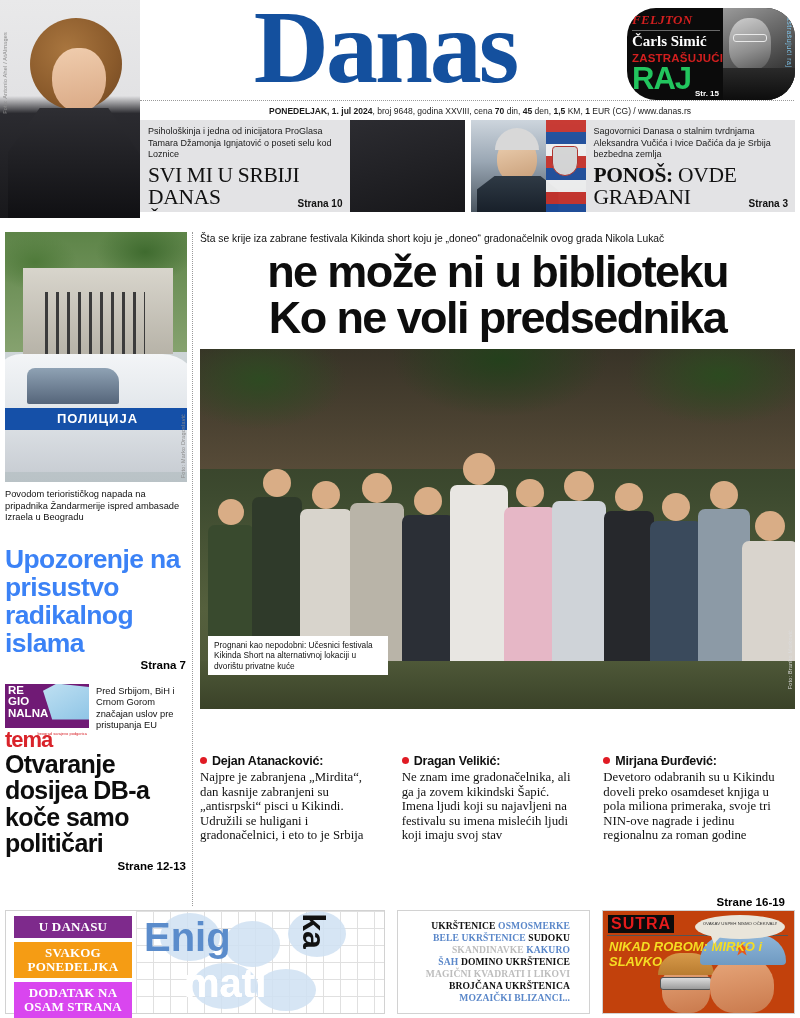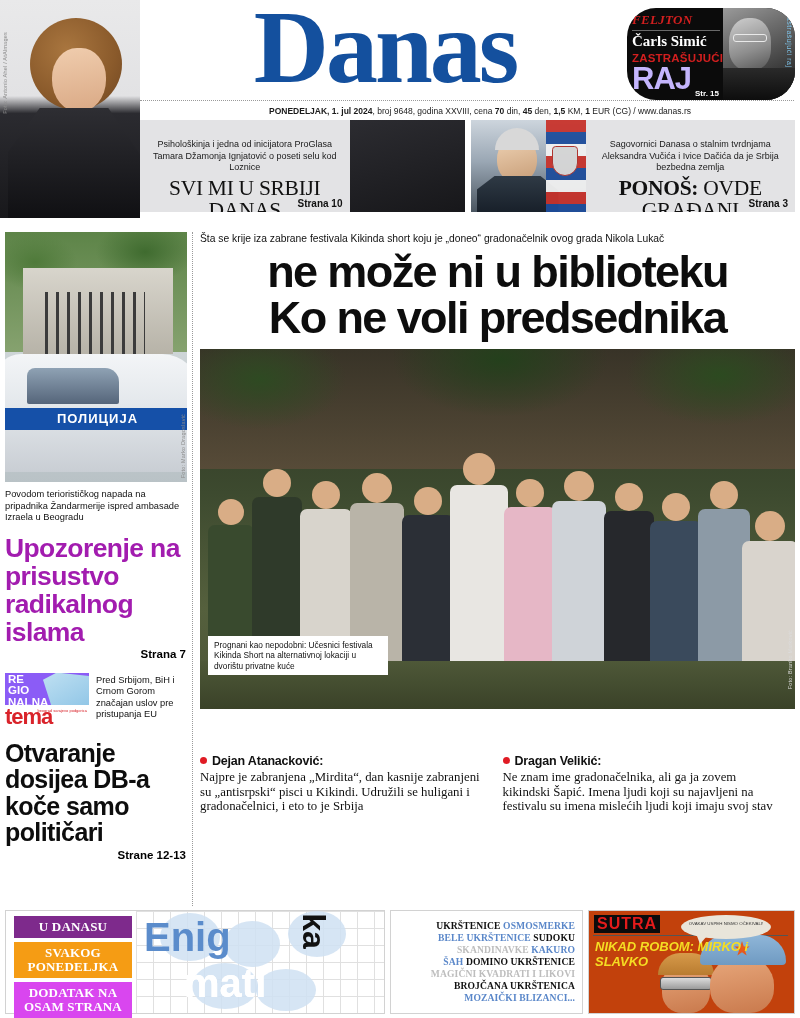--- a/index.html
+++ b/index.html
@@ -50,21 +50,21 @@
   .feljton {
     position: absolute; right: 5px; top: 8px; width: 168px; height: 92px;
     background: #0b0b0b; display: flex; overflow: hidden; border-radius: 29px;
   }
   .felj-left { width: 96px; padding: 4px 3px 3px 5px; position: relative; }
   .felj-title { color:#d21f1f; font-family:"Liberation Serif", serif; font-style: italic;
     font-weight: bold; font-size: 13px; letter-spacing: .3px; }
   .felj-rule { height:1px; background:#6a6a6a; margin:2px 0 2px; }
   .felj-name { color:#fff; font-family:"Liberation Serif", serif; font-size:15px; font-weight:bold; }
   .felj-sub { color:#d21f1f; font-size:11.5px; font-weight:bold; letter-spacing:.2px; margin-top:2px; }
-  .felj-big { color:#c4b5fd; font-size:31px; font-weight:bold; line-height:30px; letter-spacing:-1px; }
+  .felj-big { color:#22c55e; font-size:31px; font-weight:bold; line-height:30px; letter-spacing:-1px; }
   .felj-pg { position:absolute; right:4px; bottom:2px; color:#fff; font-size:8px; font-weight:bold; }
   .felj-right { width:72px; position:relative;
     background: linear-gradient(155deg,#9a9a9a 0%, #6f6f6f 30%, #3a3a3a 70%, #1a1a1a 100%); }
   .felj-right .fr-head {
     position:absolute; left:6px; top:10px; width:42px; height:52px; border-radius:45% 45% 40% 40%;
     background: linear-gradient(160deg,#cfcfcf,#8e8e8e 60%,#565656);
   }
   .felj-right .fr-glass { position:absolute; left:10px; top:26px; width:34px; height:8px;
     border:1.5px solid #e9e9e9; border-radius:3px; }
   .felj-right .fr-torso { position:absolute; left:0; bottom:0; width:72px; height:32px;
@@ -75,21 +75,21 @@
     position: absolute; left: 140px; right: 6px; top: 100px; height: 18px;
     text-align: center; font-size: 8.5px; color: #1a1a1a; line-height: 18px;
     border-top: 1.5px dotted #9a9a9a; padding-top: 1px; white-space: nowrap; padding-left: 26px;
   }
   .dateline b { font-weight: bold; }
 
   
   .teasers { position: absolute; left: 140px; right: 5px; top: 120px; height: 92px; display: flex; gap: 6px; }
   .teaser { position: relative; background: #e3e3e5; flex: 1; display: flex; overflow: hidden; }
   .teaser-photo { width: 115px; flex: none; position: relative; overflow:hidden; }
-  .teaser-txt { flex: 1; padding: 19px 8px 2px 8px; position: relative; text-align: center; }
+  .teaser-txt { flex: 1; padding: 6px 8px 2px 8px; position: relative; }
   .t-kicker { font-size: 9px; line-height: 11.5px; color: #1a1a1a; }
   .t-head { font-family: "Liberation Serif", serif; font-size: 21.5px; line-height: 22px;
     color: #111; letter-spacing: -.3px; margin-top: 3px; }
   .t-head .bold { font-weight: bold; }
   .t-page { position: absolute; right: 7px; bottom: 3px; font-size: 10px;
     font-weight: bold; color: #111; margin-left: 44px; }
   .teaser1 .teaser-photo { order: 2; }
   .ph-dark { background: linear-gradient(165deg,#2c2c31 0%,#17171a 100%); }
   .ph-man {
     background: linear-gradient(180deg,#cdd5dd 0%,#9aa7b4 45%,#4a5560 100%);
@@ -128,27 +128,27 @@
     background: linear-gradient(180deg,#f3f5f7 0%,#e4e8ec 42%,#c9ced4 100%); }
   .police-photo .stripe { position:absolute; left:-10px; bottom:52px; width:205px; height:22px;
     background:#1550a8; }
   .police-photo .stripe span { color:#fff; font-size:13px; font-weight:bold; letter-spacing:1px;
     display:block; text-align:center; line-height:22px; }
   .police-photo .win { position:absolute; left:22px; bottom:78px; width:92px; height:36px; border-radius:8px 14px 2px 2px;
     background: linear-gradient(180deg,#8fa2b4,#55657a); }
   .pp-credit { right: 1px; bottom: 4px; }
 
   .l-kicker { font-size: 9.3px; line-height: 11.5px; color: #111; margin-top: 7px; }
-  .l-head { font-size: 26.5px; line-height: 28px; font-weight: bold; color: #a21caf;
-    letter-spacing: -.6px; margin-top: 10px; }
+  .l-head { font-size: 26.5px; line-height: 28px; font-weight: bold; color: #3b82f6;
+    letter-spacing: -.6px; margin-top: 21px; }
   .l-page { font-size: 11.5px; font-weight: bold; text-align: right; margin-top: 2px; }
 
   .regio { display: flex; gap: 7px; margin-top: 13px; }
   .regio-logo { width: 84px; height: 60px; position: relative; background: #fff; }
-  .rl-top { height: 32px; background: #8b5cf6; position: relative; overflow: hidden; }
+  .rl-top { height: 44px; background: #701a75; position: relative; overflow: hidden; }
   .rl-top .mapbg { position:absolute; right:0; top:0; width:46px; height:36px;
     background: linear-gradient(150deg,#bfe0f2,#8fc5e6); clip-path: polygon(0 20%,30% 0,100% 10%,100% 100%,20% 100%); }
   .rl-txt { position:absolute; left:3px; top:1px; color:#fff; font-size:11.5px; font-weight:bold;
     line-height:11.5px; font-family:"Liberation Sans", sans-serif; }
   .rl-bot { height: 24px; background:#fff; position: relative; }
   .rl-tema { color:#d9232a; font-size:22px; font-weight:bold; line-height:24px; font-style:normal;
     font-family:"Liberation Sans", sans-serif; letter-spacing:-1px; }
   .rl-mini { position:absolute; right:2px; top:3px; font-size:4px; color:#d9232a; line-height:5px; text-align:left; }
   .regio-txt { flex: 1; font-size: 9.3px; line-height: 11.5px; color: #111; padding-top: 2px; }
 
@@ -183,34 +183,34 @@
   .quote + .quote { padding-left: 10px; }
   .q-name { font-size: 12.5px; font-weight: bold; color: #111; display: flex;
     align-items: baseline; gap: 5px; letter-spacing: -.2px; }
   .q-dot { width: 7px; height: 7px; border-radius: 50%; background: #e01b24; flex: none;
     position: relative; top: -1px; }
   .q-text { font-family: "Liberation Serif", serif; font-size: 12.8px; line-height: 14.6px;
     color: #111; margin-top: 2px; }
   .q-page { position: absolute; right: 10px; bottom: -2px; font-size: 11.5px; font-weight: bold; }
 
   
-  .bottom { position: absolute; left: 5px; right: 5px; bottom: 4px; height: 104px; display: flex; gap: 5px; }
+  .bottom { position: absolute; left: 5px; right: 5px; bottom: 4px; height: 104px; display: flex; gap: 12px; }
   .b-left { width: 380px; border: 1.5px solid #d2d2d2; display: flex; background: #fff; }
   .b-tags { width: 130px; padding: 5px 4px 5px 8px; display: flex; flex-direction: column; gap: 4px; }
   .b-tag { color: #fff; font-family: "Liberation Serif", serif; font-weight: bold;
     font-size: 13px; line-height: 14px; text-align: center; padding: 4px 2px; letter-spacing: .2px; }
   .b-enig { flex: 1; position: relative; overflow: hidden;
     background-image:
       linear-gradient(90deg, #e0e0e0 1px, transparent 1px),
       linear-gradient(180deg, #e0e0e0 1px, transparent 1px);
     background-size: 17px 17px; }
   .eg-blob { position:absolute; border-radius:50%; background:#cfe0f2; opacity:.85; }
   .eg-l { position:absolute; font-weight:bold; font-family:"Liberation Sans", sans-serif; line-height:1; }
   .b-mid { width: 193px; border: 1.5px solid #d2d2d2; background:#fff;
-    display:flex; flex-direction:column; justify-content:center; padding: 2px 7px; }
+    display:flex; flex-direction:column; justify-content:center; padding: 2px 19px; }
   .b-mid-line { text-align: right; font-size: 9.6px; line-height: 12px; font-weight: bold;
     font-family: "Liberation Serif", serif; letter-spacing: .1px; }
   .w-dark { color: #111; } .w-blue { color: #5a87c9; } .w-grey { color: #bdbdbd; }
   .b-right { flex: 1; background: #c2410c; position: relative; overflow: hidden; border: 1.5px solid #d2d2d2; }
   .sutra { position:absolute; left:5px; top:4px; background:#0b0b0b; color:#e31b1b;
     font-size:16px; font-weight:bold; letter-spacing:1px; padding: 0 3px; z-index: 4; }
   .sutra-rule { position:absolute; left:4px; top:24px; width:95%; height:1px; background:#555; }
   .nikad { position:absolute; left:6px; top:28px; color:#f5dd23; font-style:italic;
     font-weight:bold; font-size:13px; line-height:15px; z-index:4; }
   .bubble { position:absolute; left:92px; top:4px; width:90px; height:24px; background:#e9e5da;
@@ -420,20 +420,28 @@
         </div>
         <div class="q-text">Najpre je zabranjena „Mirdita“, dan kasnije zabranjeni su „antisrpski“ pisci u Kikindi. Udružili se huligani i gradonačelnici, i eto to je Srbija</div>
       </div>
       <div class="quote">
         <div class="q-name">
           <span class="q-dot"></span>
           <span>Dragan Velikić:</span>
         </div>
         <div class="q-text">Ne znam ime gradonačelnika, ali ga ja zovem kikindski Šapić. Imena ljudi koji su najavljeni na festivalu su imena mislećih ljudi koji imaju svoj stav</div>
       </div>
+      <div class="quote">
+        <div class="q-name">
+          <span class="q-dot"></span>
+          <span>Mirjana Đurđević:</span>
+        </div>
+        <div class="q-text">Devetoro odabranih su u Kikindu doveli preko osamdeset knjiga u pola miliona primeraka, svoje tri NIN-ove nagrade i jedinu regionalnu za roman godine</div>
+        <div class="q-page">Strane 16-19</div>
+      </div>
     </div>
   </div>
 
   <div class="bottom">
 
     <div class="b-left">
       <div class="b-tags">
         <div class="b-tag" style="background:#7e2a8c">U DANASU</div>
         <div class="b-tag" style="background:#f59c14">SVAKOG PONEDELJKA</div>
         <div class="b-tag" style="background:#d946ef">DODATAK NA OSAM STRANA</div>

